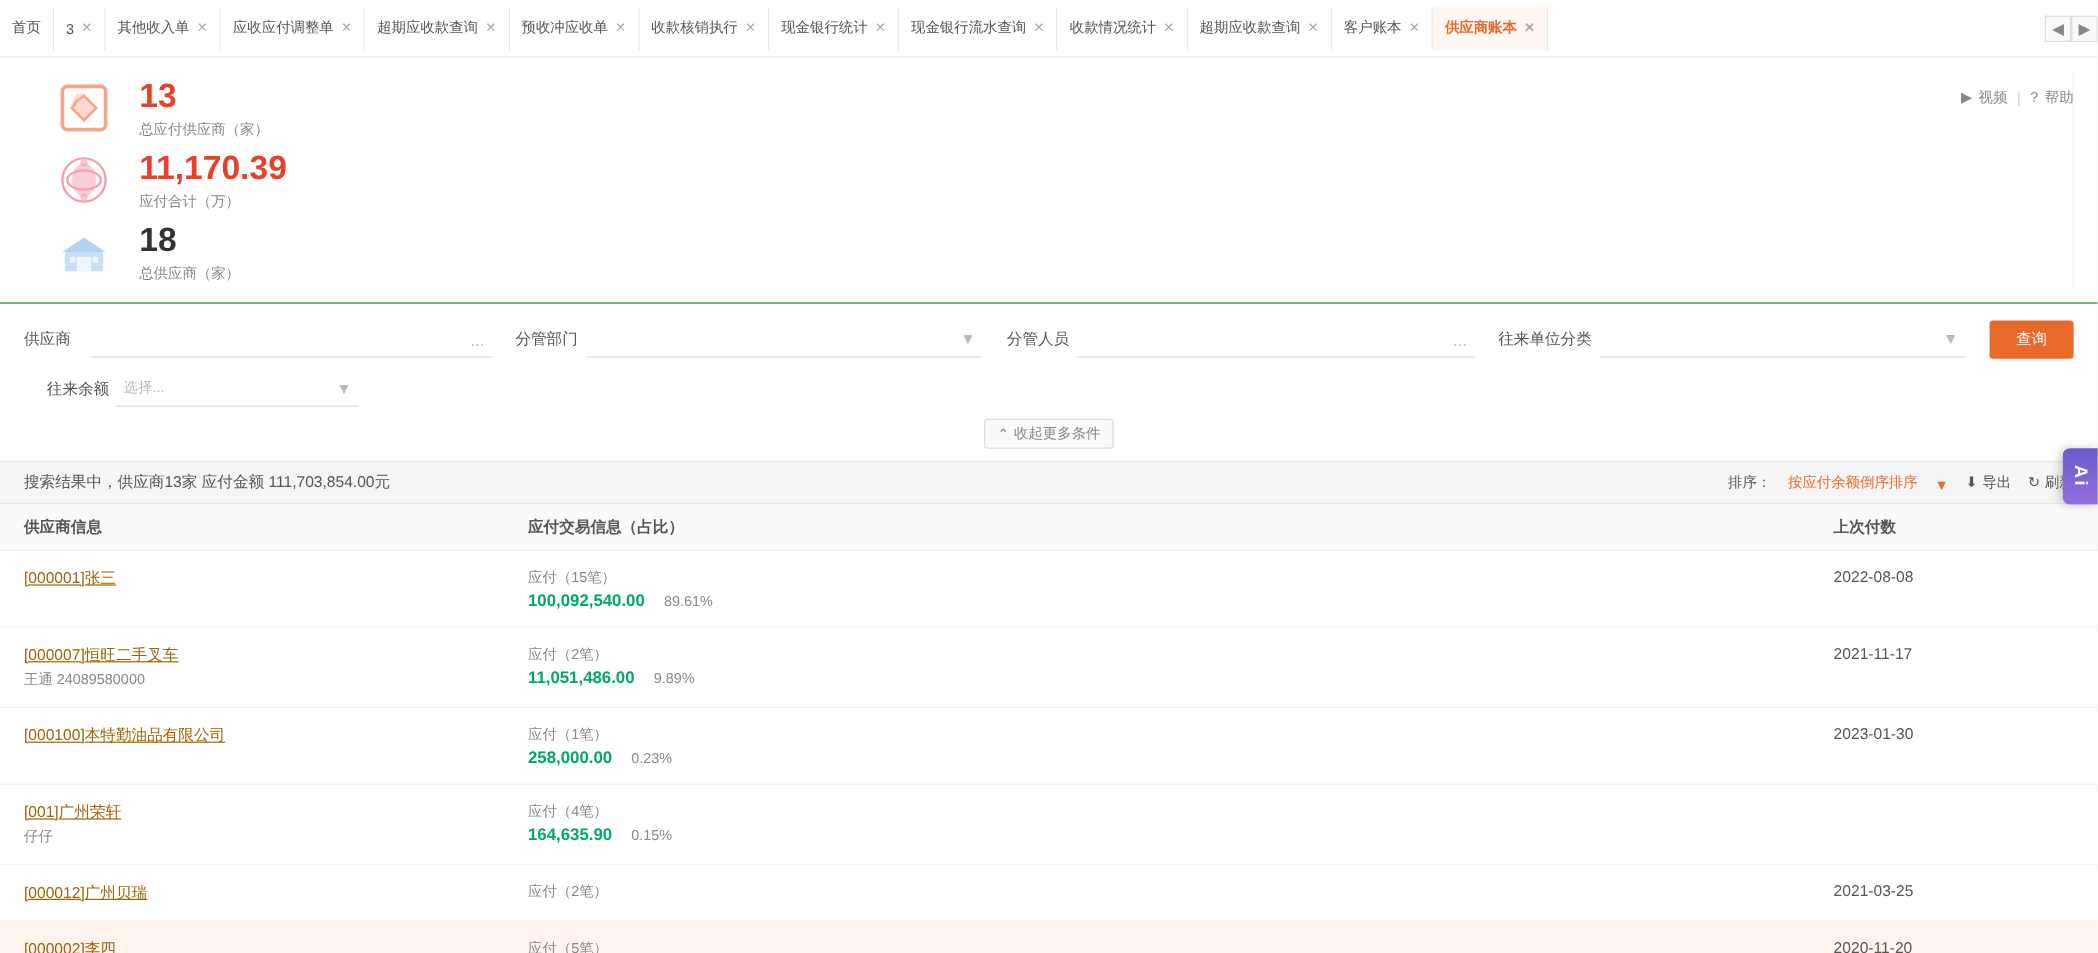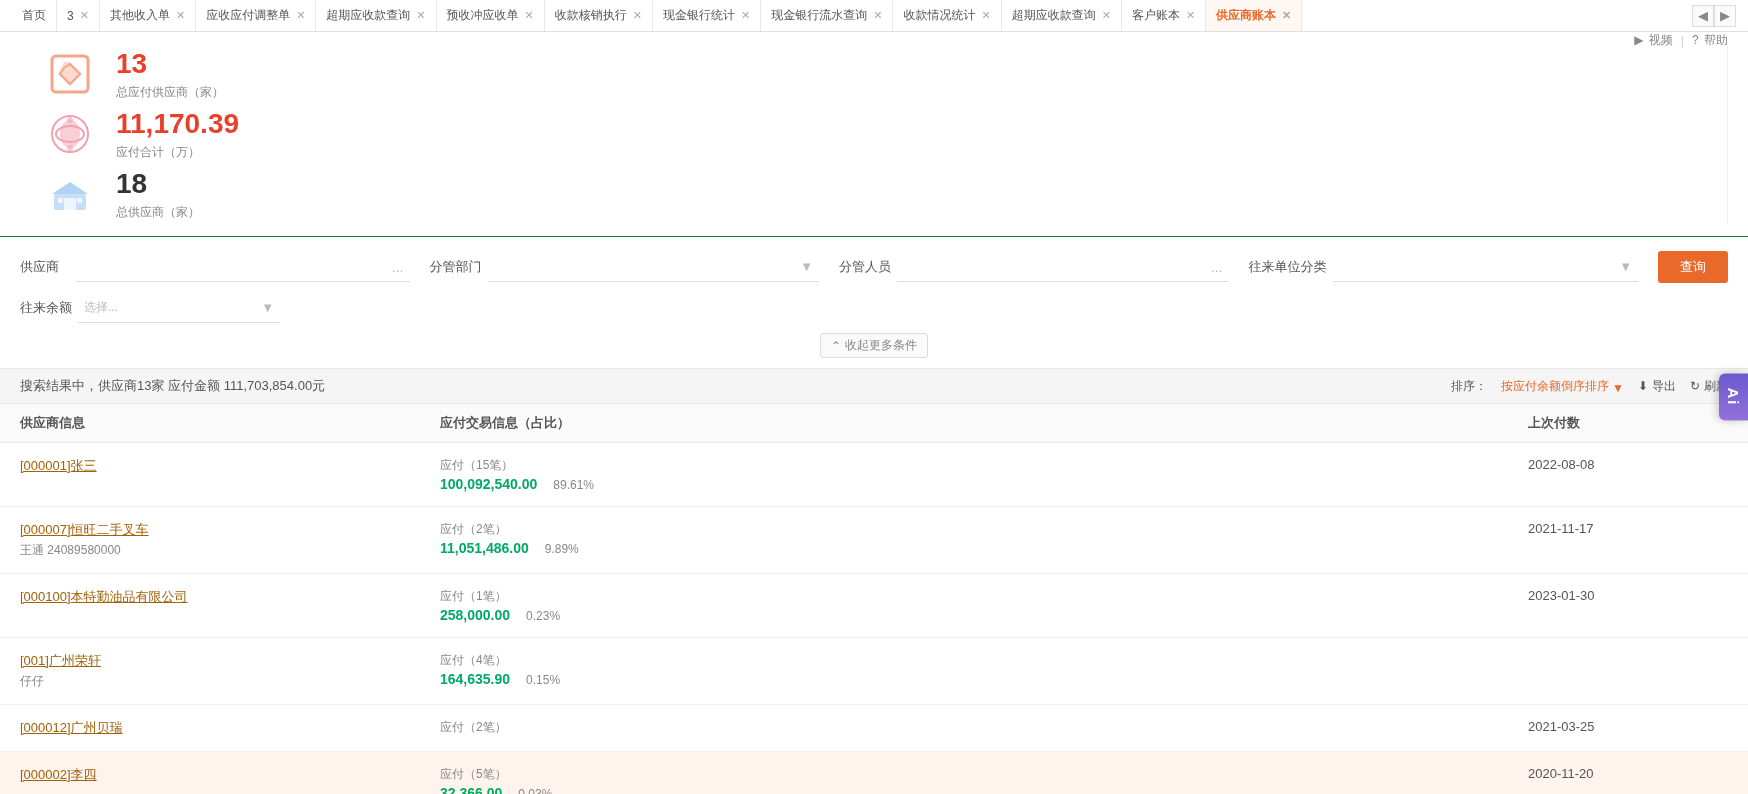--- a/index.html
+++ b/index.html
@@ -4,23 +4,23 @@
   <style>
     * { box-sizing: border-box; margin: 0; padding: 0; }
     body { font-family: 'Microsoft YaHei', Arial, sans-serif; font-size: 13px; background: #f5f5f5; color: #333; }
 
     
     .top-nav {
       background: #fff;
       border-bottom: 1px solid #e0e0e0;
       display: flex;
       align-items: center;
-      height: 32px;
+      height: 48px;
       overflow: hidden;
-      padding: 0 12px;
+      padding: 0 0;
     }
     .nav-tab {
       display: inline-flex;
       align-items: center;
       padding: 0 10px;
       height: 36px;
       white-space: nowrap;
       cursor: pointer;
       font-size: 12px;
       color: #555;
@@ -84,21 +84,21 @@
     }
     .stat-icon-orange { color: #f4a58a; }
     .stat-icon-pink { color: #f4a0b0; }
     .stat-icon-blue { color: #a0c8f0; }
     .stat-text { display: flex; flex-direction: column; }
     .stat-number { font-size: 28px; font-weight: bold; color: #e8402a; line-height: 1.2; }
     .stat-label { font-size: 12px; color: #888; margin-top: 4px; }
     .header-links {
       position: absolute;
       right: 20px;
-      top: 0;
+      top: 25px;
       font-size: 12px;
       color: #888;
       display: flex;
       align-items: center;
       gap: 8px;
     }
     .header-links span { cursor: pointer; }
     .divider-v { color: #ccc; }
 
     
@@ -182,21 +182,21 @@
       gap: 14px;
       font-size: 12px;
       color: #555;
     }
     .result-actions .sort-label { color: #555; }
     .result-actions .sort-select {
       color: #e8692a;
       cursor: pointer;
       display: flex;
       align-items: flex-end;
-      gap: 3px;
+      gap: 14px;
     }
     .action-btn {
       display: flex;
       align-items: center;
       gap: 4px;
       cursor: pointer;
       color: #555;
     }
 
     
@@ -434,21 +434,21 @@
         <input type="text" class="filter-input" placeholder="" style="">
         <span style="color:#bbb; cursor:pointer;">▼</span>
       </div>
     </div>
 
     <button class="btn-query">查询</button>
   </div>
 
   <div class="filter-row">
 
-    <div class="filter-item" style="max-width: 260px;">
+    <div class="filter-item" style="max-width: 260px; margin-left: 19px;">
       <label>往来余额</label>
       <div class="filter-input-wrapper">
         <span class="filter-select-text">选择...</span>
         <span style="color:#bbb; cursor:pointer;">▼</span>
       </div>
     </div>
   </div>
 
   <div class="collapse-bar">
     <div class="collapse-btn">

